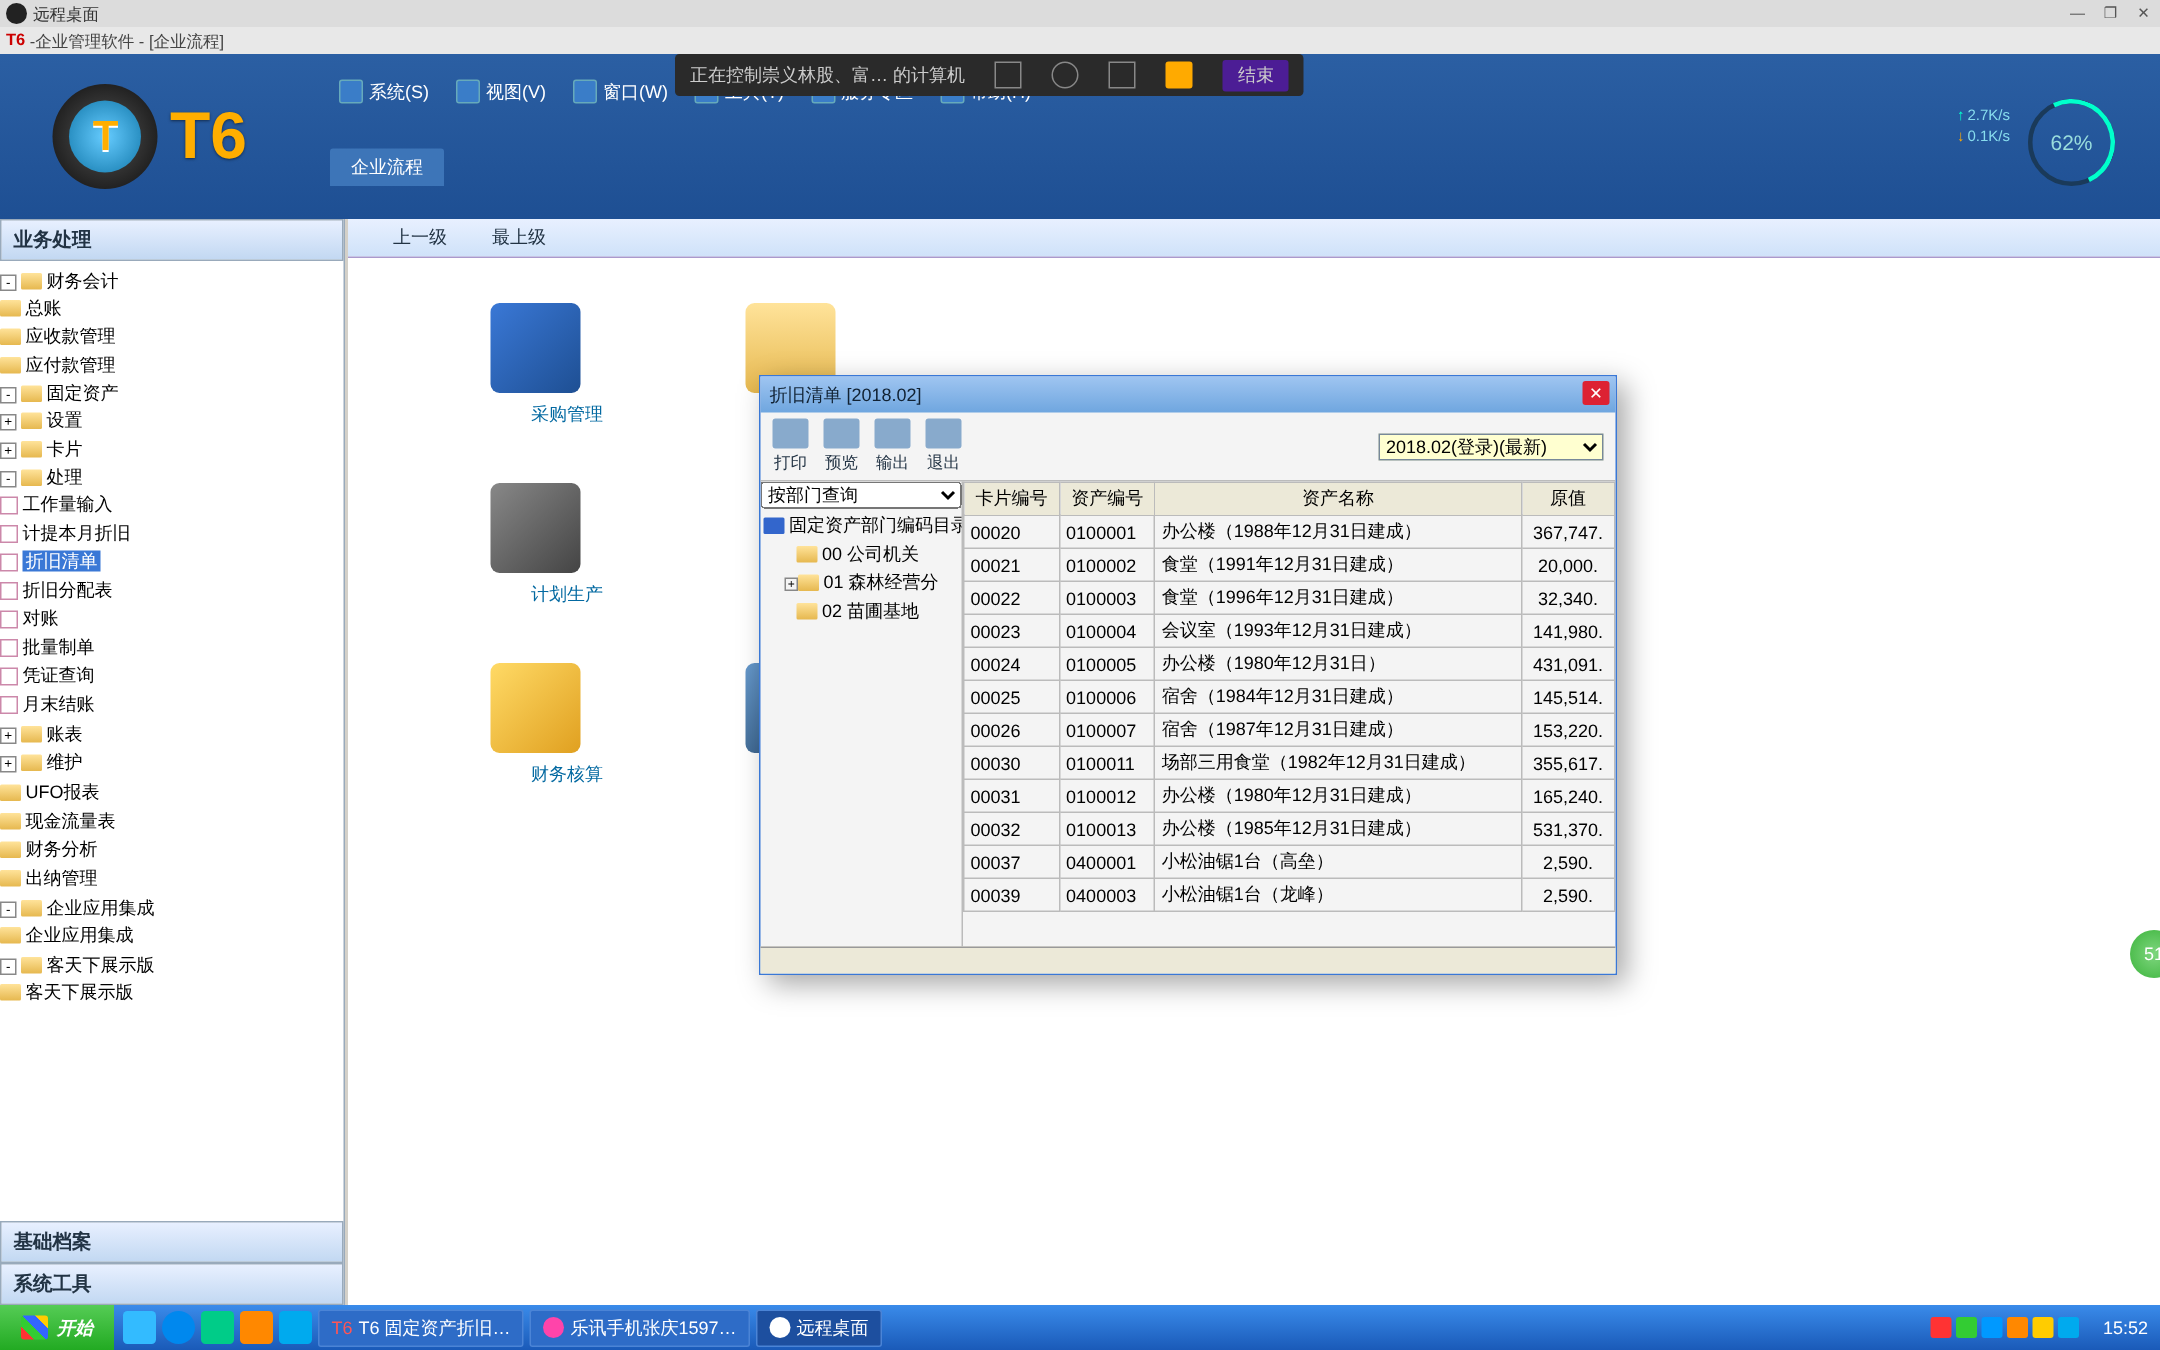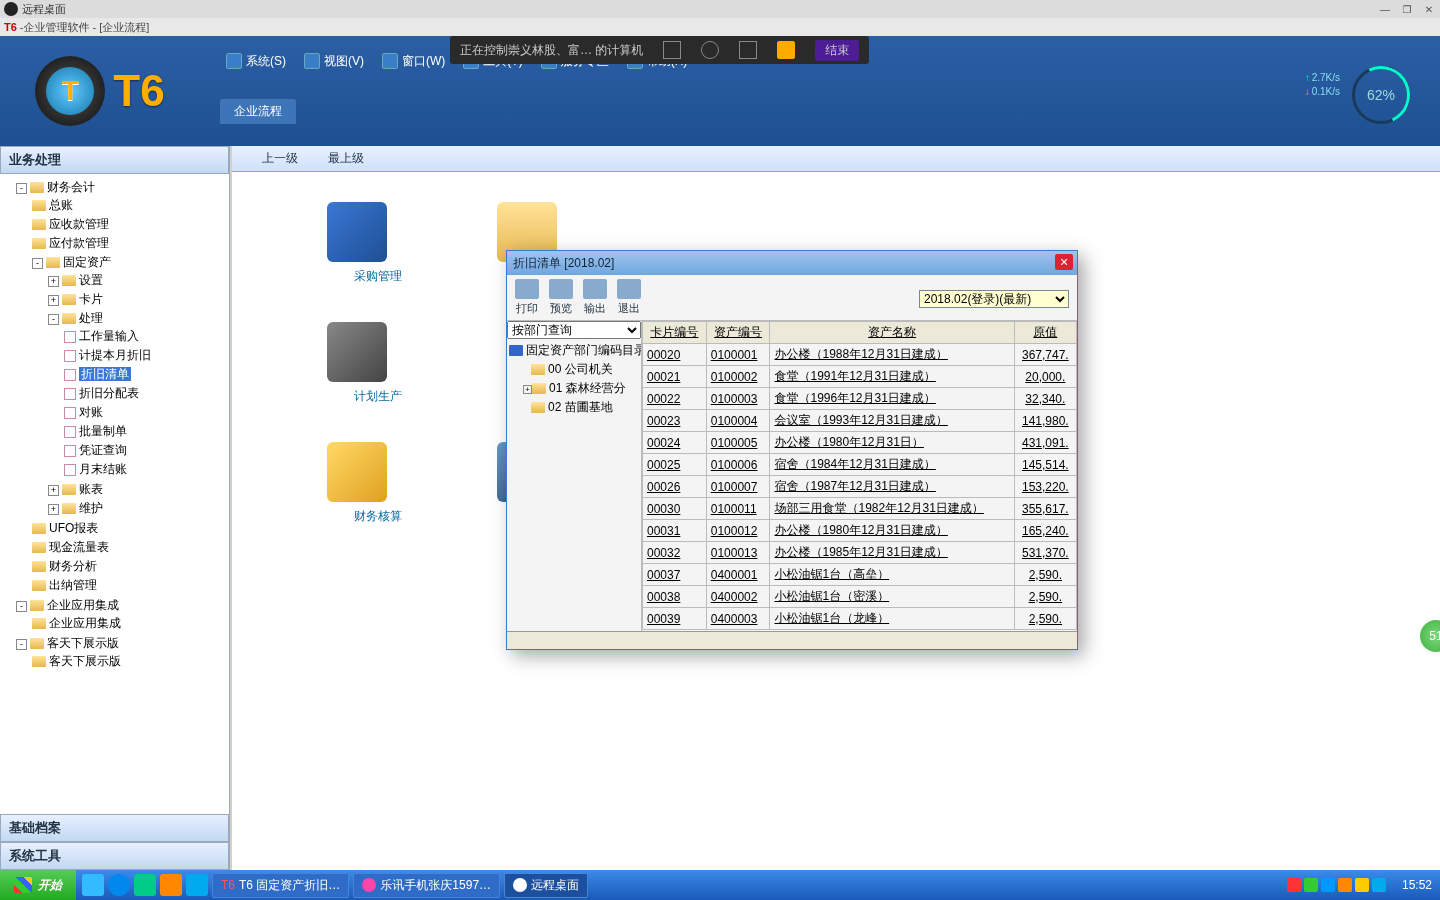--- a/index.html
+++ b/index.html
@@ -36,21 +36,21 @@
 .gauge { position:absolute; right:30px; top:30px; width:58px; height:58px; border-radius:50%; border:3px solid #1a3a5a; display:flex; align-items:center; justify-content:center; color:#9dd; font-size:14px; }
 .gauge::before { content:""; position:absolute; inset:-3px; border-radius:50%; border:3px solid transparent; border-top-color:#0fc; border-right-color:#0fc; transform:rotate(20deg); }
 .speed-txt { position:absolute; right:100px; top:35px; font-size:10px; color:#8de; line-height:14px; }
 .speed-txt .up::before { content:"↑"; color:#0fc; margin-right:2px; }
 .speed-txt .dn::before { content:"↓"; color:#fa0; margin-right:2px; }
 
 
 .sidebar { position:absolute; left:0; top:146px; width:230px; bottom:30px; background:#fff; border-right:1px solid #9ab; display:flex; flex-direction:column; }
 .sidebar-head { background:linear-gradient(180deg,#e8f0ff,#c2d8f2); border:1px solid #9ab; padding:4px 8px; font-size:13px; font-weight:bold; color:#234; }
 .tree { flex:1; overflow:auto; font-size:12px; padding:4px 0; }
-.tree ul { list-style:none; padding-left:16px; }
+.tree ul { list-style:none; }
 .tree li { padding:1px 0; white-space:nowrap; cursor:pointer; }
 .tree .tog { display:inline-block; width:11px; height:11px; border:1px solid #888; text-align:center; line-height:9px; font-size:9px; margin-right:3px; background:#fff; }
 .tree .fold { display:inline-block; width:14px; height:11px; background:linear-gradient(#ffe39a,#e6b84f); margin-right:3px; border-radius:1px; vertical-align:middle; }
 .tree .page { display:inline-block; width:12px; height:12px; background:#fff; border:1px solid #c8a; margin-right:3px; vertical-align:middle; }
 .tree .sel { background:#3a78d6; color:#fff; padding:0 2px; }
 .sidebar-foot { }
 .sidebar-foot .sidebar-head { border-top:1px solid #9ab; }
 
 
 .content { position:absolute; left:232px; right:0; top:146px; bottom:30px; background:#fff; }
@@ -74,21 +74,21 @@
 .dlg-tools .tbtn .ico { width:24px; height:20px; background:#8ac; margin:0 auto 2px; border-radius:2px; }
 .dlg-period { position:absolute; right:8px; top:14px; }
 .dlg-period select { font-size:12px; background:#ffffd0; border:1px solid #789; width:150px; }
 .dlg-body { display:flex; height:310px; }
 .dlg-left { width:135px; border-right:1px solid #bbb; display:flex; flex-direction:column; }
 .dlg-left select { width:100%; font-size:12px; }
 .dlg-tree { flex:1; font-size:12px; padding:2px; overflow:hidden; }
 .dlg-tree .node { white-space:nowrap; padding:1px 0; cursor:pointer; }
 .dlg-tree .fold2 { display:inline-block; width:14px; height:11px; background:linear-gradient(#ffe39a,#e6b84f); margin-right:3px; border-radius:1px; vertical-align:middle; }
 .grid { flex:1; overflow:auto; font-size:12px; }
-table.gtab { border-collapse:collapse; width:100%;text-decoration:underline; }
+table.gtab { border-collapse:collapse; width:100%; }
 .gtab th,.gtab td { border:1px solid #bbb; padding:2px 4px; white-space:nowrap; }
 .gtab th { background:#ece9d8; text-align:center; font-weight:normal; position:sticky; top:0; }
 .gtab td.right { text-align:center; }
 .dlg-scroll { height:18px; background:#ece9d8; border-top:1px solid #999; position:relative; }
 
 
 .bubble { position:absolute; right:-12px; top:620px; width:32px; height:32px; border-radius:50%; background:radial-gradient(#7ed67e,#3bb33b); color:#fff; display:flex; align-items:center; justify-content:center; font-size:12px; z-index:60; }
 
 
 .taskbar { position:absolute; left:0; right:0; bottom:0; height:30px; background:linear-gradient(180deg,#3a8bea,#1a5ab8); display:flex; align-items:center; font-size:12px; color:#fff; }
@@ -337,26 +337,20 @@
               <td>办公楼（1985年12月31日建成）</td>
               <td class="right">531,370.</td>
             </tr>
             <tr>
               <td>00037</td>
               <td>0400001</td>
               <td>小松油锯1台（高垒）</td>
               <td class="right">2,590.</td>
             </tr>
             <tr>
-              <td>00038</td>
-              <td>0400002</td>
-              <td>小松油锯1台（密溪）</td>
-              <td class="right">2,590.</td>
-            </tr>
-            <tr>
               <td>00039</td>
               <td>0400003</td>
               <td>小松油锯1台（龙峰）</td>
               <td class="right">2,590.</td>
             </tr>
           </tbody>
       </table>
     </div>
   </div>
   <div class="dlg-scroll"></div>

